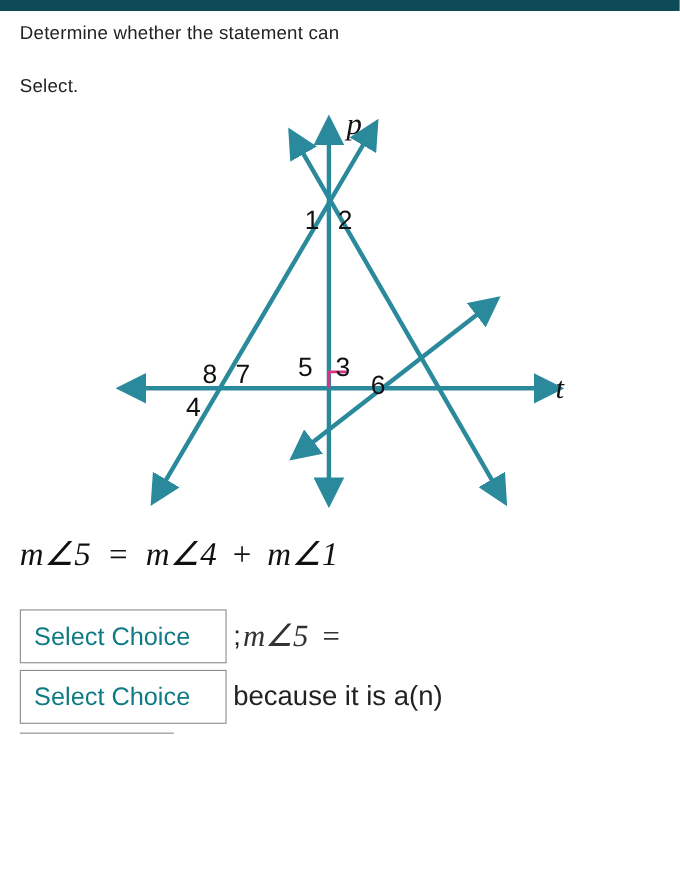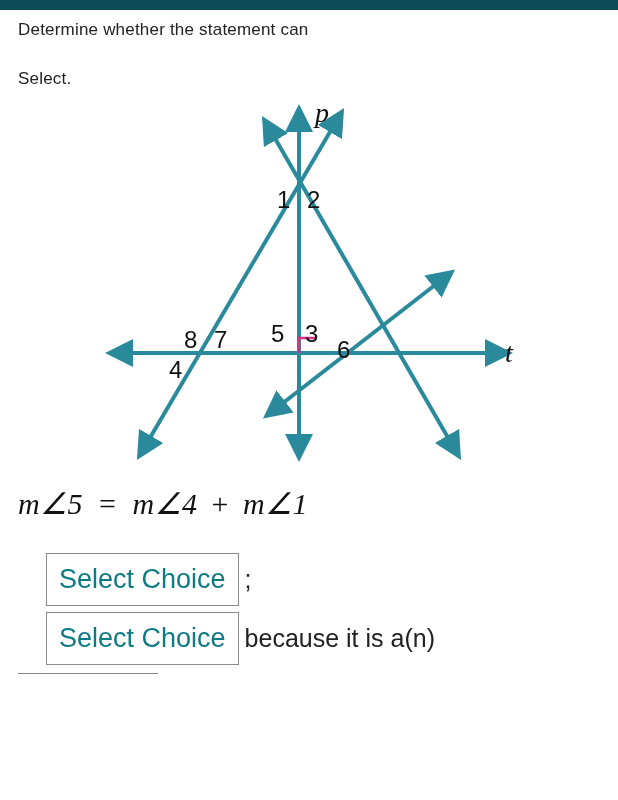--- a/index.html
+++ b/index.html
@@ -52,26 +52,25 @@
     display: flex;
     align-items: center;
     gap: 0;
     margin: 0;
   }
   .row + .row { margin-top: 6px; }
   .select-box {
     border: 1.5px solid #8a8a8a;
     color: #0d7a84;
     padding: 10px 12px;
-    font-size: 27px;
+    font-size: 23px;
     background: #fff;
     display: inline-block;
     min-width: 188px;
     text-align: left;
-    margin-left: 28px;
   }
   .after-text {
     font-size: 25px;
     color: #222;
     padding-left: 6px;
     font-family: Verdana, Geneva, sans-serif;
   }
   .after-math {
     font-family: "Times New Roman", Times, serif;
     font-style: italic;
@@ -146,20 +145,24 @@
     <span class="eq">=</span>
     <span>m∠4</span>
     <span class="plus">+</span>
     <span>m∠1</span>
   </div>
 
   <div class="answer-area">
     <div class="row">
       <div class="select-box">Select Choice</div>
       <span class="after-text">;</span>
+      <span class="after-math">
+        <span>m∠5</span>
+        <span class="eq">=</span>
+      </span>
     </div>
     <div class="row">
       <div class="select-box">Select Choice</div>
       <span class="after-text">because it is a(n)</span>
     </div>
     <div class="stub"></div>
   </div>
 
 </div>
 

